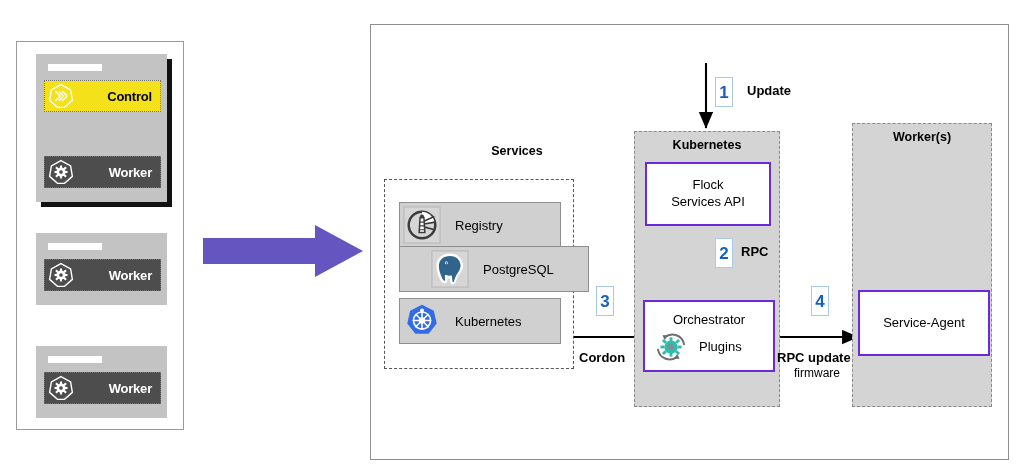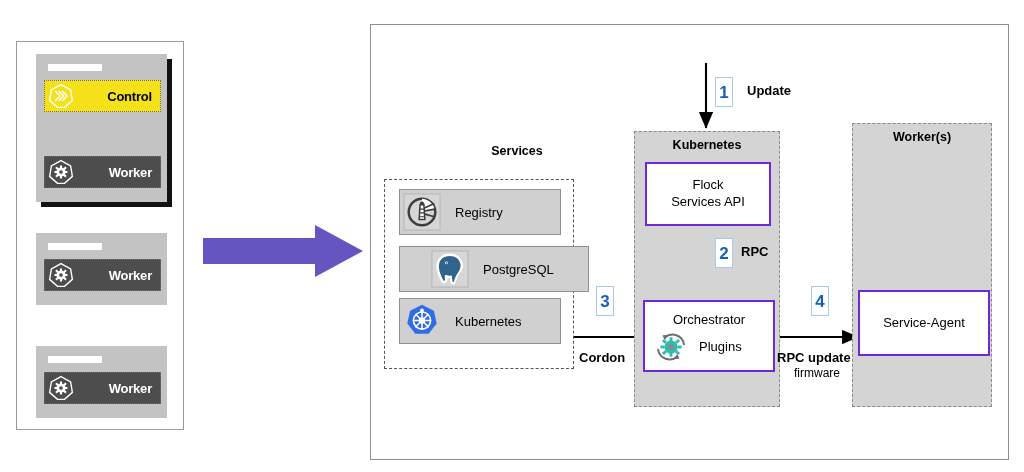--- a/index.html
+++ b/index.html
@@ -271,21 +271,21 @@
 
     <line x1="270" y1="312" x2="178" y2="312" stroke="#000" stroke-width="2.1" marker-end="url(#ah)"></line>
 
     <line x1="404" y1="312" x2="487" y2="312" stroke="#000" stroke-width="2.1" marker-end="url(#ah)"></line>
   </svg>
 
   <div class="abs" id="services-title" style="left:90px;top:119px;width:112px;">Services</div>
 
   <div class="abs" id="services-box" style="left:13px;top:154px;width:190px;height:190px;">
 
-    <div class="service-item" style="top:9px;">
+    <div class="service-item" style="top:22px;">
       <svg class="service-icon" viewBox="0 0 40 40">
         <rect x="1" y="1" width="38" height="38" fill="#d6d6d6" stroke="#b4b4b4" stroke-width="1"></rect>
         <circle cx="20" cy="20" r="14" fill="none" stroke="#3c3c3c" stroke-width="2.6"></circle>
         <path d="M20,6 A14,14 0 0 1 33,16 L20,20 z" fill="#ffffff"></path>
         <path d="M22,16 L33,11 M22,19 L34,17 M22,22 L33,25" stroke="#3c3c3c" stroke-width="1.7" fill="none"></path>
         <polygon points="18,12 22,12 23,28 17,28" fill="#ffffff" stroke="#3c3c3c" stroke-width="1.6"></polygon>
         <path d="M17.6,17 h4.8 M17.4,21 h5.2 M17.2,25 h5.6" stroke="#3c3c3c" stroke-width="1.3"></path>
         <circle cx="20" cy="11" r="2.1" fill="#3c3c3c"></circle>
       </svg>
       <span class="service-label">Registry</span>

